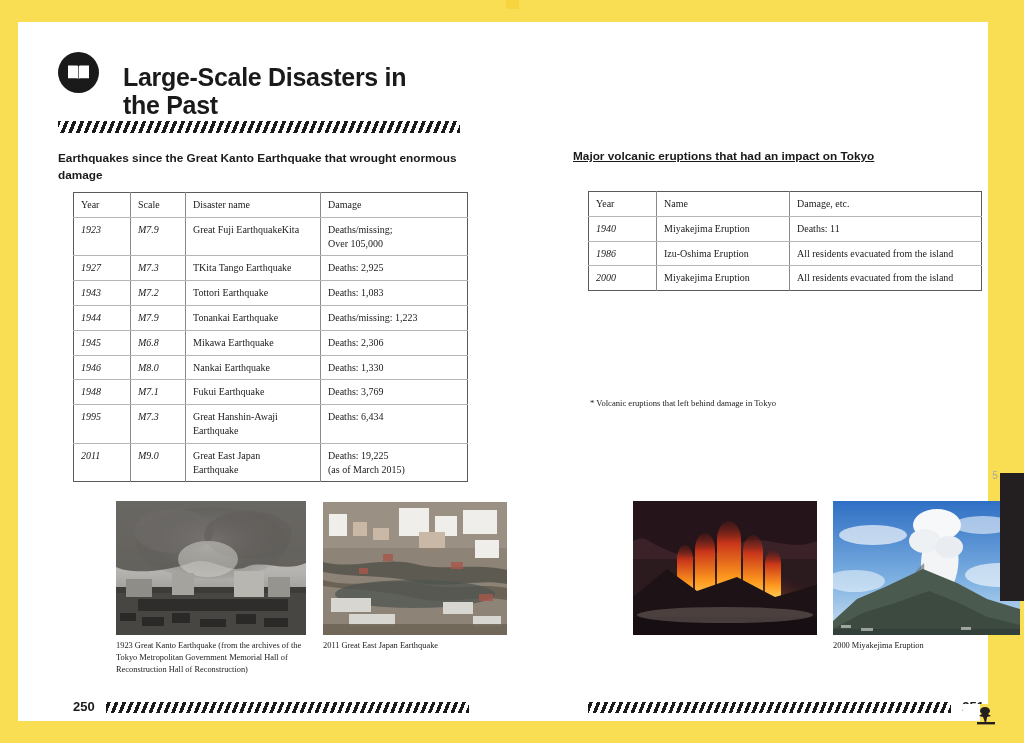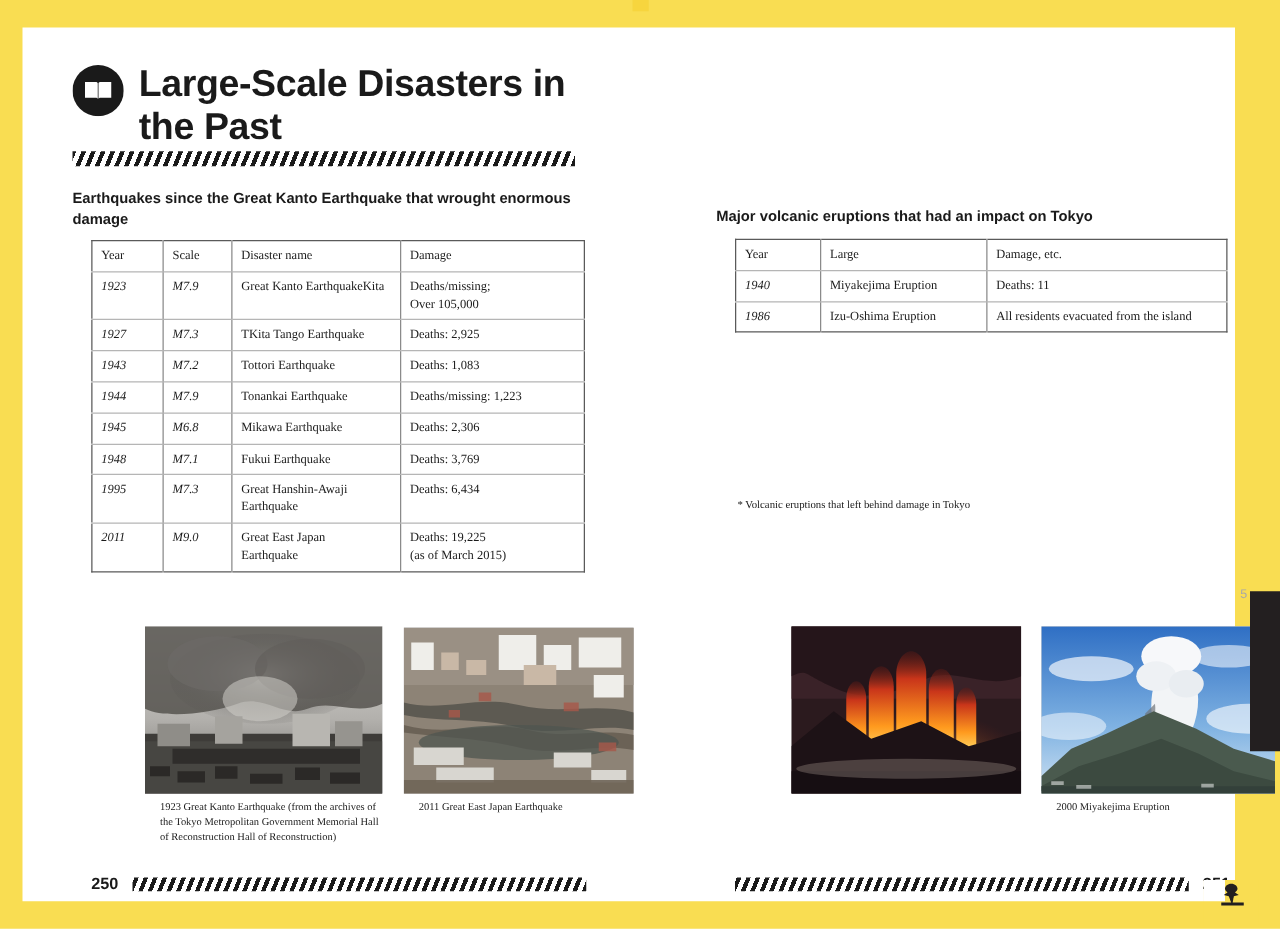--- a/index.html
+++ b/index.html
@@ -57,25 +57,25 @@
     position: absolute;
     left: 40px; top: 25px;
     width: 400px;
   }
   #book-icon {
     position: absolute;
     left: 0px; top: 5px;
     width: 41px; height: 41px;
   }
   #doc-title {
-    margin: 4px;
+    margin: 16px;
     padding-left: 49px;
     font-family: "Liberation Sans", sans-serif;
     font-weight: bold;
-    font-size: 30px;
+    font-size: 25px;
     line-height: 1.13;
     letter-spacing: -0.3px;
     color: #1a1a1a;
   }
   #title-rule {
     position: absolute;
     left: 0px; top: 74px;
     width: 402px; height: 12px;
     background:
       repeating-linear-gradient(
@@ -87,21 +87,21 @@
 
   .section-title {
     font-family: "Liberation Sans", sans-serif;
     font-weight: bold;
     font-size: 11.8px;
     line-height: 1.45;
     color: #1a1a1a;
     margin: 0;
   }
   #heading-left  { position: absolute; left: 40px;  top: 128px; width: 400px; }
-  #heading-right { position: absolute; left: 555px; top: 143px; width: 390px; }
+  #heading-right { position: absolute; left: 555px; top: 126px; width: 390px; text-decoration: underline; }
 
   
   table.data-table {
     position: absolute;
     border-collapse: collapse;
     font-size: 10px;
     color: #1a1a1a;
     background: #fff;
     border: 1px solid #5a5a5a;
   }
@@ -138,21 +138,21 @@
   
   .figure { position: absolute; }
   .photo {
     display: block;
     border: 0;
     background: #ccc;
     overflow: hidden;
     position: relative;
   }
   .caption {
-    margin: 5px 0 0 12px;
+    margin: 5px 0 0 0;
     font-size: 8.4px;
     line-height: 1.42;
     color: #1a1a1a;
   }
 
   #fig-kanto        { left: 58px;  top: 463px; width: 192px; }
   #fig-kanto .photo { width: 190px; height: 134px; }
   #fig-tohoku        { left: 265px; top: 464px; width: 186px; }
   #fig-tohoku .photo { width: 184px; height: 133px; }
   #fig-oshima        { left: 575px; top: 463px; width: 186px; }
@@ -215,21 +215,21 @@
         <th class="hdr">Year</th>
         <th class="hdr">Scale</th>
         <th>Disaster name</th>
         <th>Damage</th>
       </tr>
     </thead>
     <tbody id="earthquakes-body">
         <tr>
           <td class="c">1923</td>
           <td class="c">M7.9</td>
-          <td>Great Kanto EarthquakeKita</td>
+          <td>Great Fuji EarthquakeKita</td>
           <td>Deaths/missing;<br>Over 105,000</td>
         </tr>
         <tr>
           <td class="c">1927</td>
           <td class="c">M7.3</td>
           <td>TKita Tango Earthquake</td>
           <td>Deaths: 2,925</td>
         </tr>
         <tr>
           <td class="c">1943</td>
@@ -243,20 +243,26 @@
           <td>Tonankai Earthquake</td>
           <td>Deaths/missing: 1,223</td>
         </tr>
         <tr>
           <td class="c">1945</td>
           <td class="c">M6.8</td>
           <td>Mikawa Earthquake</td>
           <td>Deaths: 2,306</td>
         </tr>
         <tr>
+          <td class="c">1946</td>
+          <td class="c">M8.0</td>
+          <td>Nankai Earthquake</td>
+          <td>Deaths: 1,330</td>
+        </tr>
+        <tr>
           <td class="c">1948</td>
           <td class="c">M7.1</td>
           <td>Fukui Earthquake</td>
           <td>Deaths: 3,769</td>
         </tr>
         <tr>
           <td class="c">1995</td>
           <td class="c">M7.3</td>
           <td>Great Hanshin-Awaji<br>Earthquake</td>
           <td>Deaths: 6,434</td>
@@ -267,33 +273,38 @@
           <td>Great East Japan<br>Earthquake</td>
           <td>Deaths: 19,225<br>(as of March 2015)</td>
         </tr>
       </tbody>
   </table>
 
   <table class="data-table" id="table-eruptions">
     <thead>
       <tr>
         <th class="hdr">Year</th>
-        <th>Large</th>
+        <th>Name</th>
         <th>Damage, etc.</th>
       </tr>
     </thead>
     <tbody id="eruptions-body">
         <tr>
           <td class="c">1940</td>
           <td>Miyakejima Eruption</td>
           <td>Deaths: 11</td>
         </tr>
         <tr>
           <td class="c">1986</td>
           <td>Izu-Oshima Eruption</td>
+          <td>All residents evacuated from the island</td>
+        </tr>
+        <tr>
+          <td class="c">2000</td>
+          <td>Miyakejima Eruption</td>
           <td>All residents evacuated from the island</td>
         </tr>
       </tbody>
   </table>
 
   <p id="eruptions-note">* Volcanic eruptions that left behind damage in Tokyo</p>
 
   <figure class="figure" id="fig-kanto">
     <div class="photo">
       <svg viewBox="0 0 190 134" width="100%" height="100%" preserveAspectRatio="none" aria-hidden="true">

